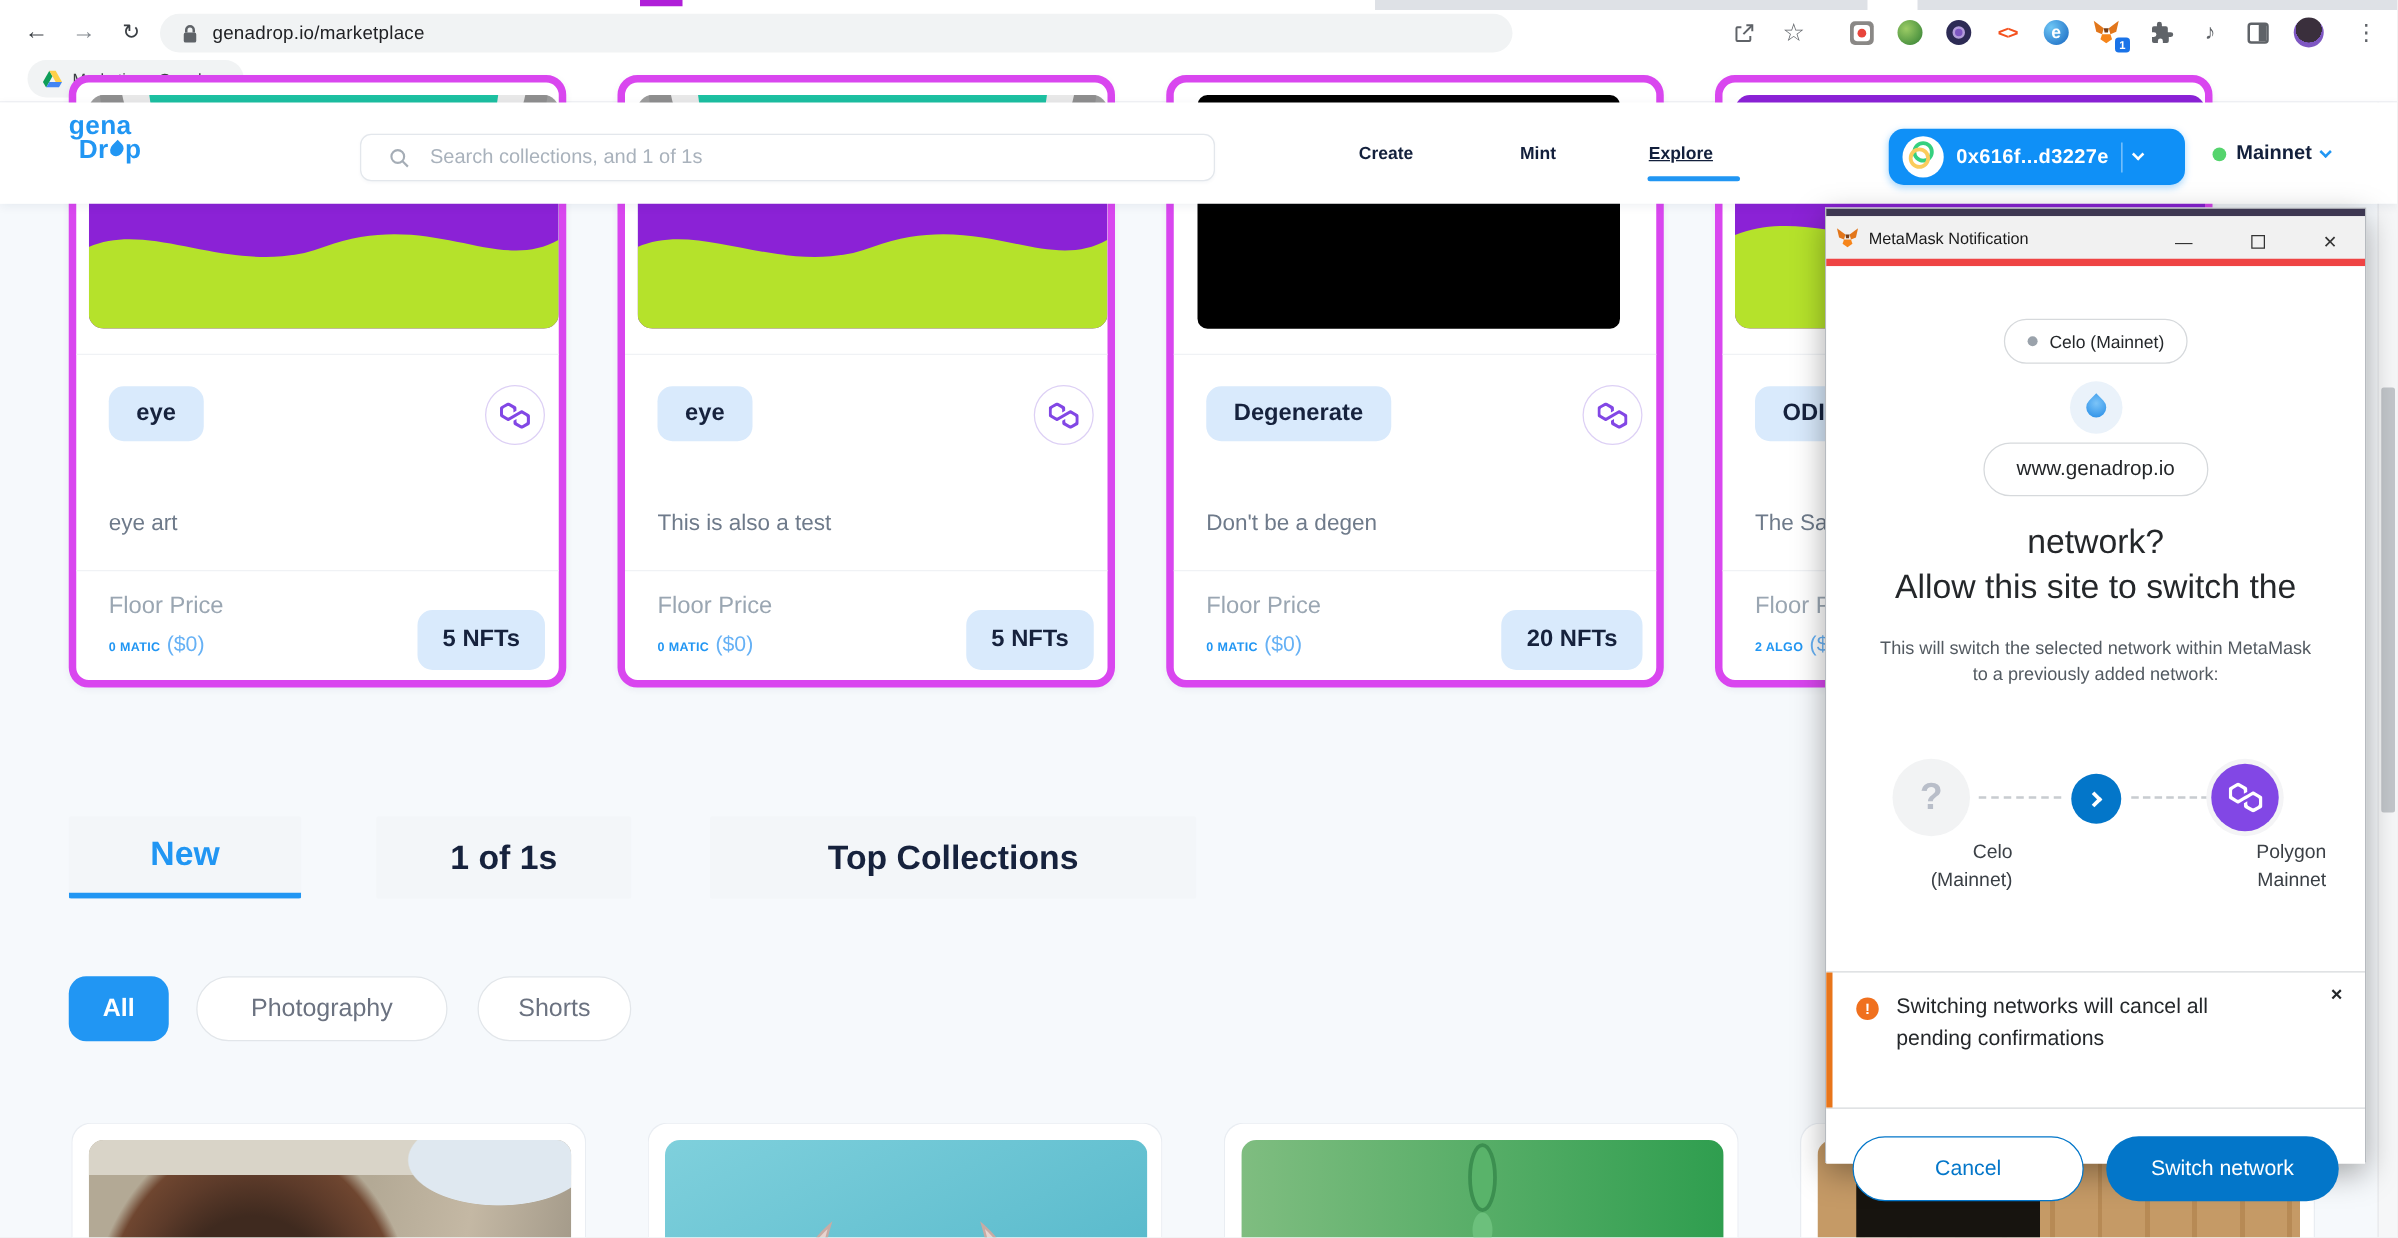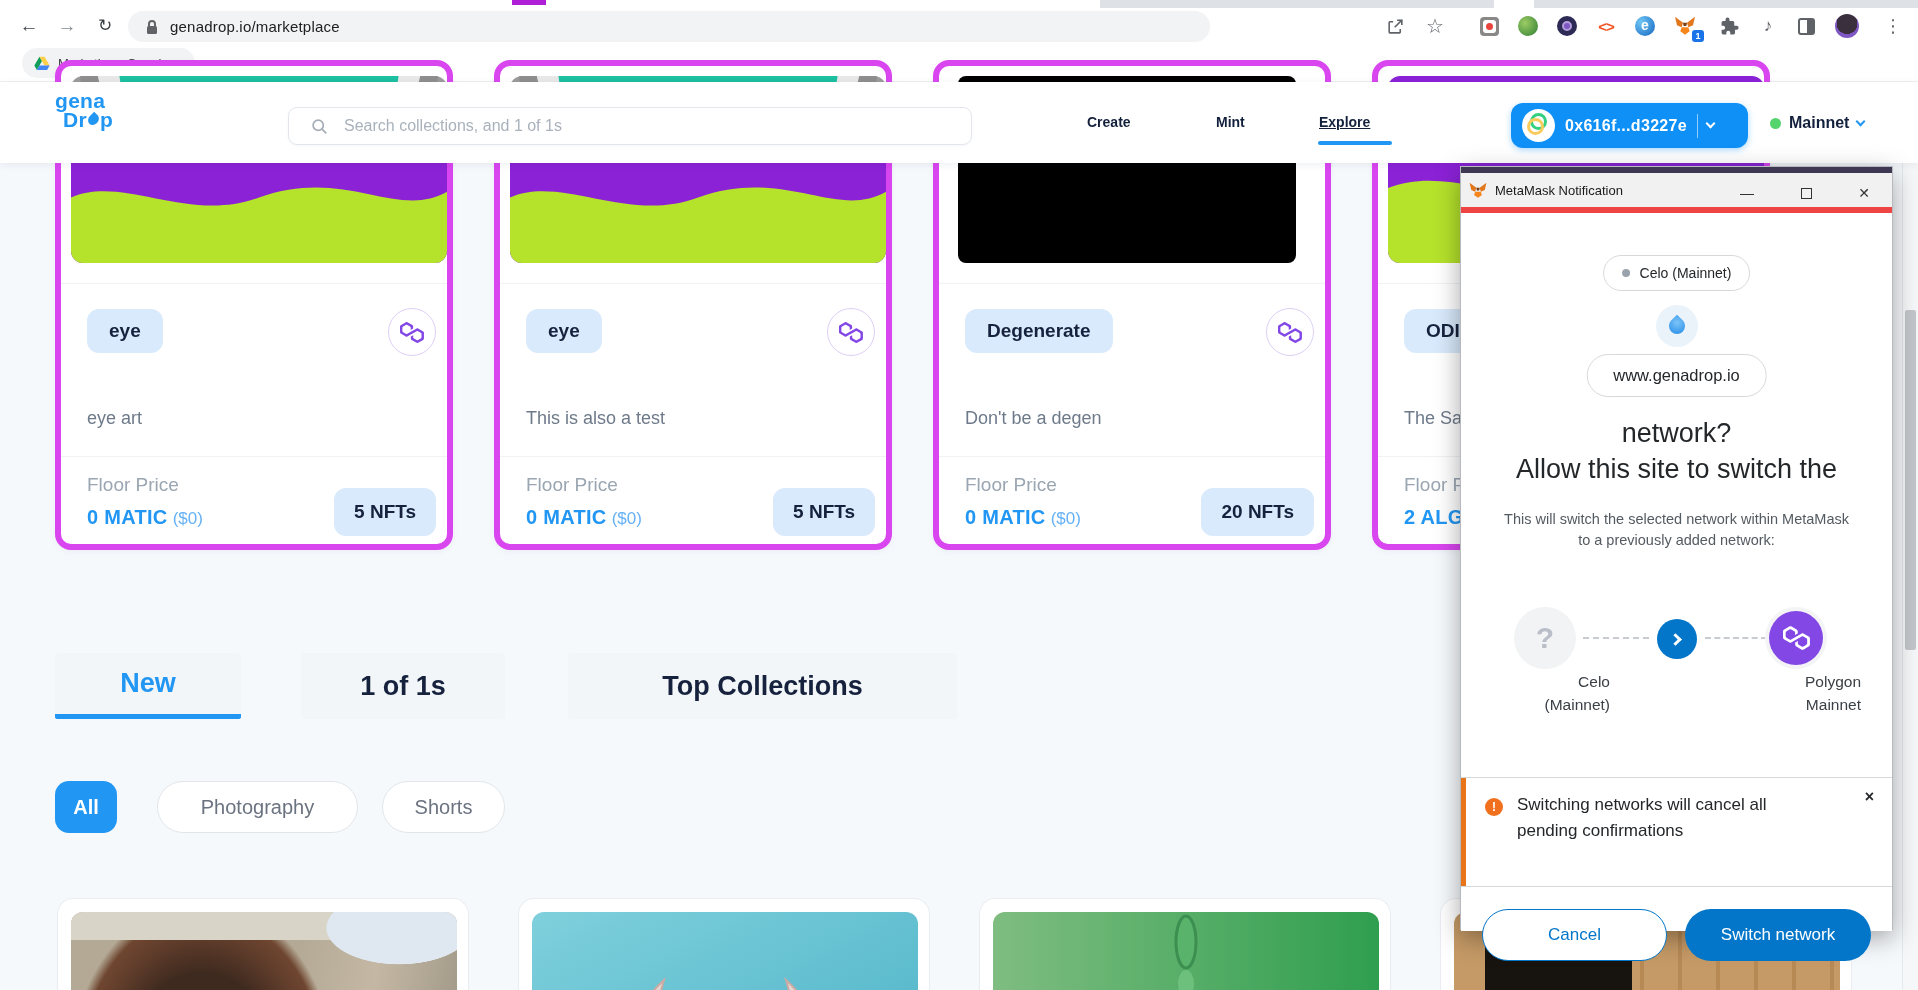--- a/index.html
+++ b/index.html
@@ -55,21 +55,21 @@
   .ccard .cimg{position:absolute;left:10px;top:10px;width:376px;height:187px;border-radius:12px;overflow:hidden;}
   .ccard .cimg svg{display:block;width:100%;height:100%;}
   .cimg-black{position:absolute;left:19px;top:10px;width:338px;height:187px;border-radius:8px;background:#000;}
   .cdiv1{position:absolute;left:0;top:217px;width:100%;height:1px;background:#f0f2f5;}
   .namepill{position:absolute;left:26px;top:243px;height:44px;line-height:44px;border-radius:12px;background:#d9eafc;padding:0 22px;font-size:19px;font-weight:700;color:#16223d;}
   .chaincirc{position:absolute;right:11px;top:242px;width:48px;height:48px;border-radius:50%;border:1px solid #ddd0f5;background:#fff;display:flex;align-items:center;justify-content:center;cursor:pointer;}
   .cdesc{position:absolute;left:26px;top:342px;font-size:18px;color:#6e7a8a;}
   .cdiv2{position:absolute;left:0;top:390px;width:100%;height:1px;background:#f0f2f5;}
   .floorlbl{position:absolute;left:26px;top:408px;font-size:19px;color:#9aa6b2;}
   .pricerow{position:absolute;left:26px;top:440px;font-size:17px;}
-  .pricerow .matic{font-size:20px;font-weight:800;color:#2196f3;letter-spacing:.3px;}
+  .pricerow .matic{font-size:10px;font-weight:800;color:#2196f3;letter-spacing:.3px;}
   .pricerow .usd{color:#66b1f5;margin-left:5px;}
   .nftbadge{position:absolute;right:11px;top:422px;height:48px;line-height:48px;border-radius:12px;background:#d9eafc;padding:0 20px;font-size:19px;font-weight:700;color:#16223d;}
   .nftbadge:empty{display:none;}
 
   .tab{position:absolute;top:653px;height:66px;background:#f3f6f9;display:flex;align-items:center;justify-content:center;font-size:27px;font-weight:700;color:#16223d;cursor:pointer;border-radius:2px;}
   .tab.active{color:#2196f3;border-bottom:5px solid #2196f3;}
   .fpill{position:absolute;top:781px;height:52px;display:flex;align-items:center;justify-content:center;font-size:20px;cursor:pointer;border-radius:26px;background:#fff;border:1px solid #e2e6ea;color:#6b7280;}
   .fpill.active{background:#2196f3;color:#fff;border:none;border-radius:14px;font-weight:600;}
 
   .bcard{position:absolute;top:898px;width:412px;height:160px;background:#fff;border:1px solid #e9edf2;border-radius:16px 16px 0 0;border-bottom:none;}
@@ -305,21 +305,21 @@
   <div class="tab active" style="left:55px;width:186px;">
       <span>New</span>
     </div>
   <div class="tab" style="left:301px;width:204px;">
       <span>1 of 1s</span>
     </div>
   <div class="tab" style="left:568px;width:389px;">
       <span>Top Collections</span>
     </div>
 
-  <div class="fpill active" style="left:55px;width:62px;">
+  <div class="fpill active" style="left:55px;width:80px;">
       <span>All</span>
     </div>
   <div class="fpill" style="left:157px;width:201px;">
       <span>Photography</span>
     </div>
   <div class="fpill" style="left:382px;width:123px;">
       <span>Shorts</span>
     </div>
 
   <div class="bcard" style="left:57px;">

